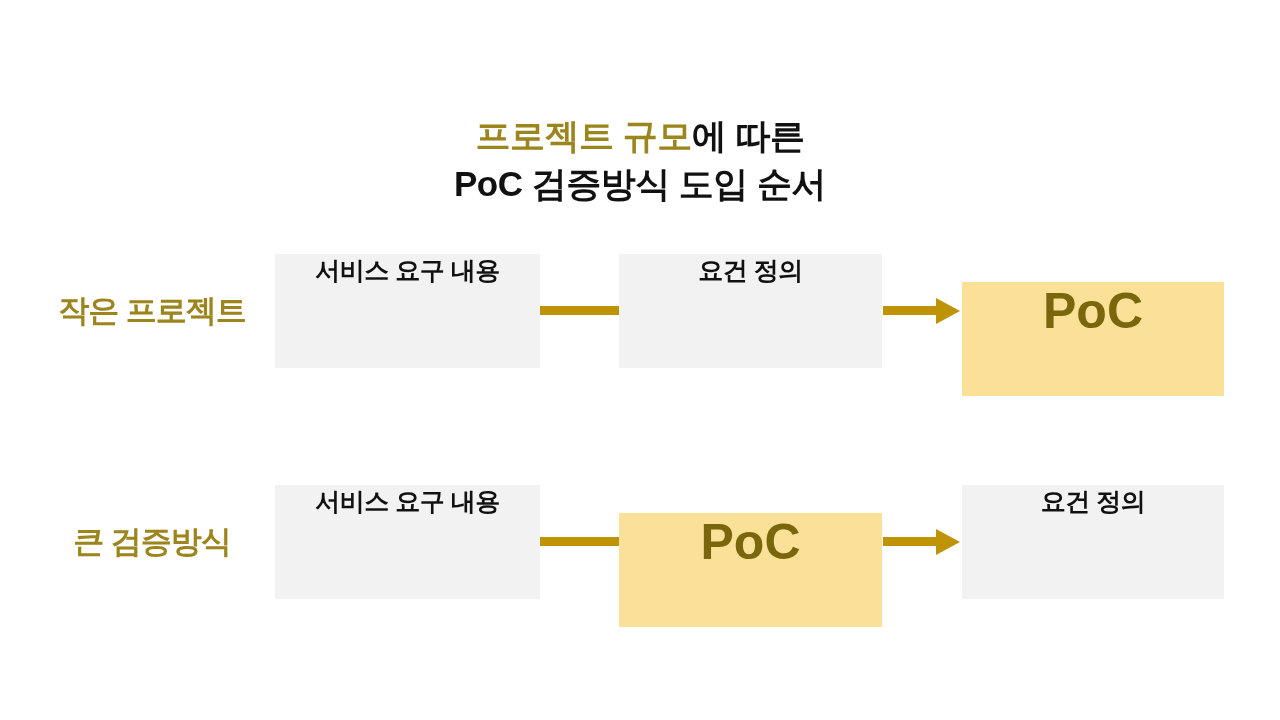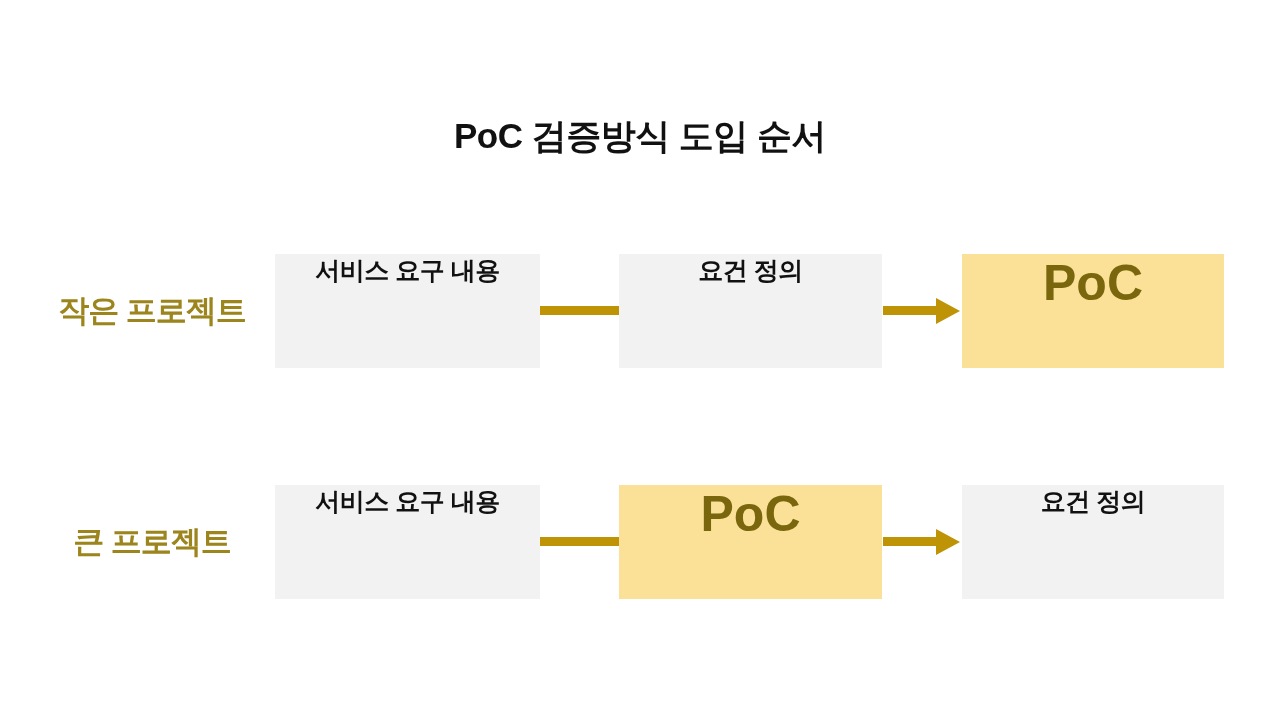--- a/index.html
+++ b/index.html
@@ -79,20 +79,21 @@
     color: var(--box-text);
     font-size: 25px;
     font-weight: bold;
     letter-spacing: -0.5px;
   }
   .box.yellow {
     background: var(--yellow-box-bg);
     color: var(--yellow-box-text);
     font-size: 50px;
     font-weight: bold;
+    margin-top: 28px;
   }
   .pos-b1 { left: 263px; width: 265px; }
   .pos-b2 { left: 607px; width: 263px; }
   .pos-b3 { left: 950px; width: 262px; }
 
   
   .connector {
     position: absolute;
     top: 52px;
     height: 9px;
@@ -118,20 +119,21 @@
     border-bottom: 13px solid transparent;
     border-left: 24px solid var(--arrow);
   }
 </style>
 </head>
 <body>
 
 <div class="slide">
 
   <div class="title">
+    <div class="title-line"><span class="accent">프로젝트 규모</span><span>에 따른</span></div>
     <div class="title-line">PoC 검증방식 도입 순서</div>
   </div>
 
   <div class="row row-1">
     <div class="row-label">작은 프로젝트</div>
     <div class="box gray pos-b1">
       <span>서비스 요구 내용</span>
     </div>
     <div class="connector line pos-c1"></div>
     <div class="box gray pos-b2">
@@ -140,21 +142,21 @@
     <div class="connector arrow pos-c2">
       <span class="shaft"></span>
       <span class="head"></span>
     </div>
     <div class="box yellow pos-b3">
       <span>PoC</span>
     </div>
   </div>
 
   <div class="row row-2">
-    <div class="row-label">큰 프로젝트</div>
+    <div class="row-label">큰 검증방식</div>
     <div class="box gray pos-b1">
       <span>서비스 요구 내용</span>
     </div>
     <div class="connector line pos-c1"></div>
     <div class="box yellow pos-b2">
       <span>PoC</span>
     </div>
     <div class="connector arrow pos-c2">
       <span class="shaft"></span>
       <span class="head"></span>

